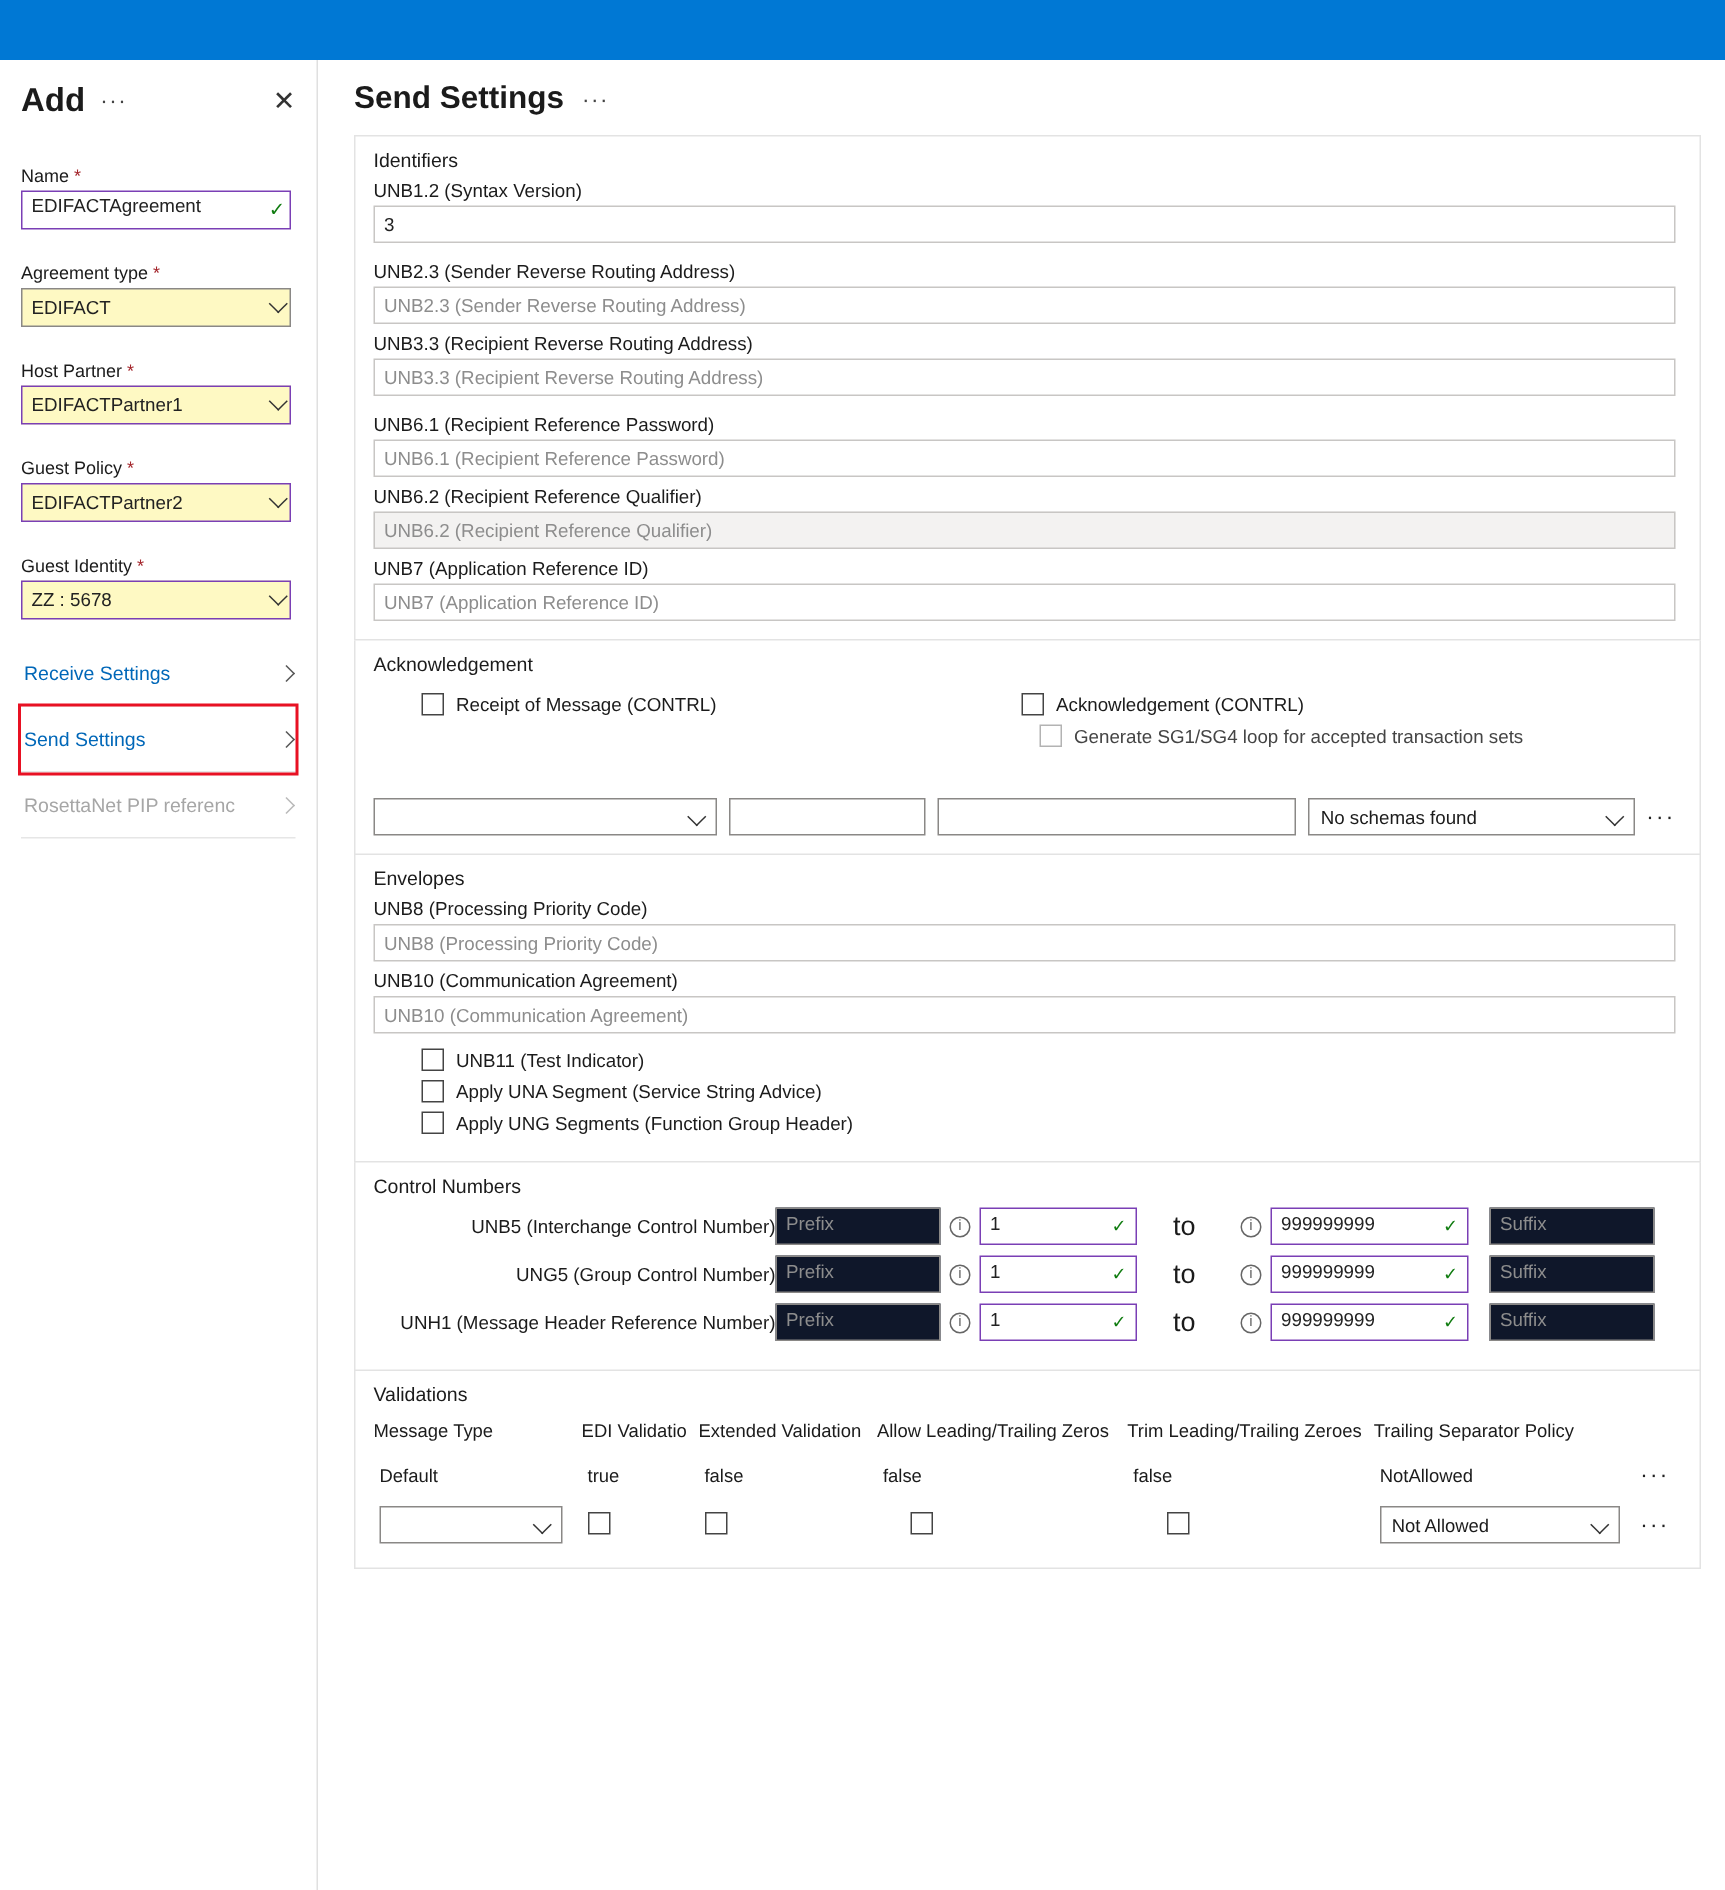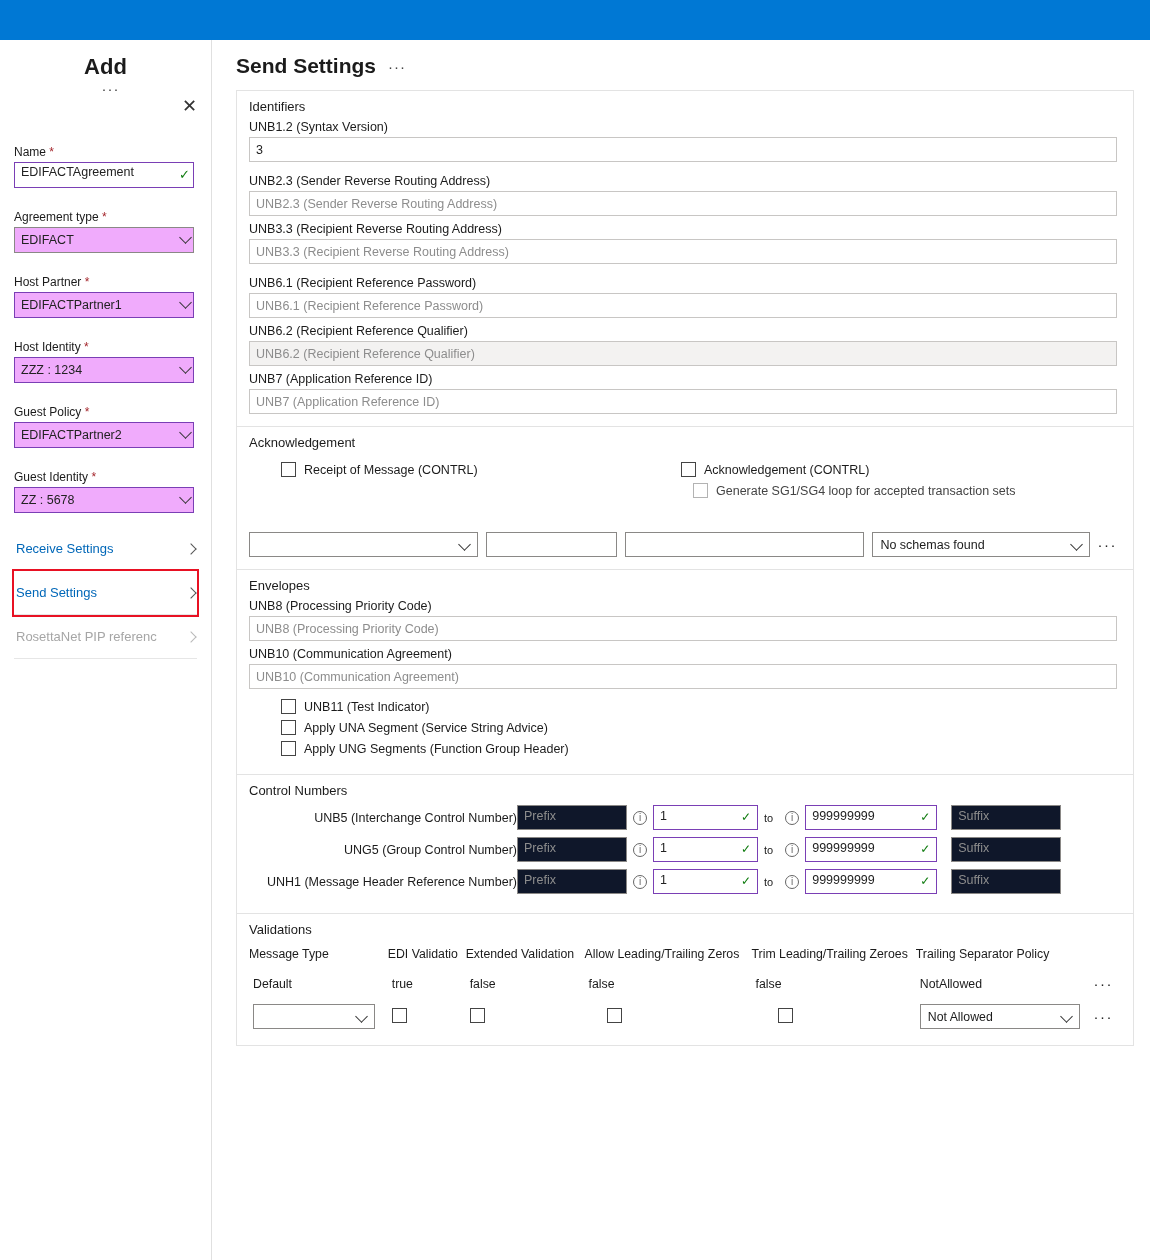--- a/index.html
+++ b/index.html
@@ -20,21 +20,20 @@
     width: 212px;
     border-right: 1px solid #e0e0e0;
     padding: 0 0 0 0;
     flex: 0 0 212px;
     background: #fff;
     position: relative;
   }
   .lp-header {
     display: flex; align-items: center;
     padding: 14px 14px 6px 14px;
-    flex-direction: column;
   }
   .lp-title { font-size: 22px; font-weight: 600; color: #1b1b1b; }
   .lp-dots { margin-left: 10px; color: #444; font-size: 15px; letter-spacing: 1px; }
   .lp-close { margin-left: auto; color: #333; font-size: 18px; line-height: 1; cursor: pointer; font-weight: 300;}
   .lp-body { padding: 2px 14px 0 14px; }
   .fld { margin-bottom: 10px; }
   .fld-label { font-size: 12px; color: #1b1b1b; margin-bottom: 3px; margin-top: 22px; }
   .req { color: #a4262c; }
   .inputwrap { position: relative; }
   .txtbox {
@@ -42,21 +41,21 @@
     padding: 2px 24px 2px 6px; font-size: 12.5px; color: #222;
     background: #fff; font-family: "Liberation Sans", sans-serif;
   }
   .txtbox.valid { border-color: #7a3fb5; }
   .check-ok {
     position: absolute; right: 7px; top: 5px; color: #107c10; font-size: 13px;
   }
   .selbox {
     width: 180px; height: 26px; border: 1px solid #8a8886;
     padding: 2px 24px 2px 6px; font-size: 12.5px; color: #222;
-    background: #f0abfc; display: flex; align-items: center;
+    background: #fef9c3; display: flex; align-items: center;
   }
   .selbox.purple { border-color: #7a3fb5; }
   .chev {
     position: absolute; right: 7px; top: 6px; width: 9px; height: 9px;
     border-right: 1.4px solid #333; border-bottom: 1.4px solid #333;
     transform: rotate(45deg);
   }
   .navlist { margin-top: 14px; }
   .navitem {
     display: flex; align-items: center;
@@ -136,21 +135,21 @@
   }
   .cn-num {
     width: 105px; height: 25px; border: 1px solid #7a3fb5; background: #fff;
     font-size: 12.5px; color: #222; padding: 3px 20px 3px 6px; position: relative;
   }
   .cn-num2 {
     width: 132px; height: 25px; border: 1px solid #7a3fb5; background: #fff;
     font-size: 12.5px; color: #222; padding: 3px 20px 3px 6px; position: relative;
   }
   .tick { position: absolute; right: 6px; top: 4px; color: #107c10; font-size: 12px; }
-  .to { margin: 0 6px; font-size: 11px; }
+  .to { margin: 0 24px; font-size: 18px; }
 
   
   .vt { width: 100%; border-collapse: collapse; }
   .vt th {
     text-align: left; font-weight: normal; font-size: 12.3px;
     padding: 4px 4px 6px 0; color: #1b1b1b;
   }
   .vt td { font-size: 12.3px; padding: 4px 4px; color: #1b1b1b; }
   .vt tr.row-vals td { padding-top: 8px; padding-bottom: 8px; }
   .vsel {
@@ -194,27 +193,20 @@
       </div>
 
       <div class="fld">
         <div class="fld-label"><span>Host Partner</span> <span class="req">*</span></div>
         <div class="inputwrap">
           <div class="selbox purple">EDIFACTPartner1</div>
           <span class="chev"></span>
         </div>
       </div>
 
-      <div class="fld">
-        <div class="fld-label"><span>Host Identity</span> <span class="req">*</span></div>
-        <div class="inputwrap">
-          <div class="selbox purple">ZZZ : 1234</div>
-          <span class="chev"></span>
-        </div>
-      </div>
 
       <div class="fld">
         <div class="fld-label"><span>Guest Policy</span> <span class="req">*</span></div>
         <div class="inputwrap">
           <div class="selbox purple">EDIFACTPartner2</div>
           <span class="chev"></span>
         </div>
       </div>
 
       <div class="fld">

